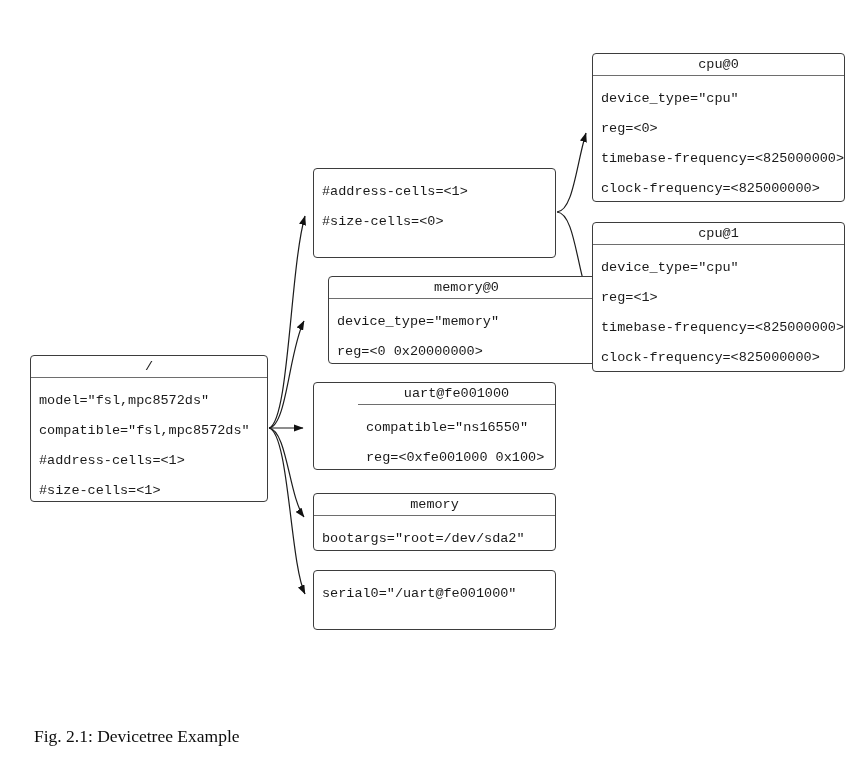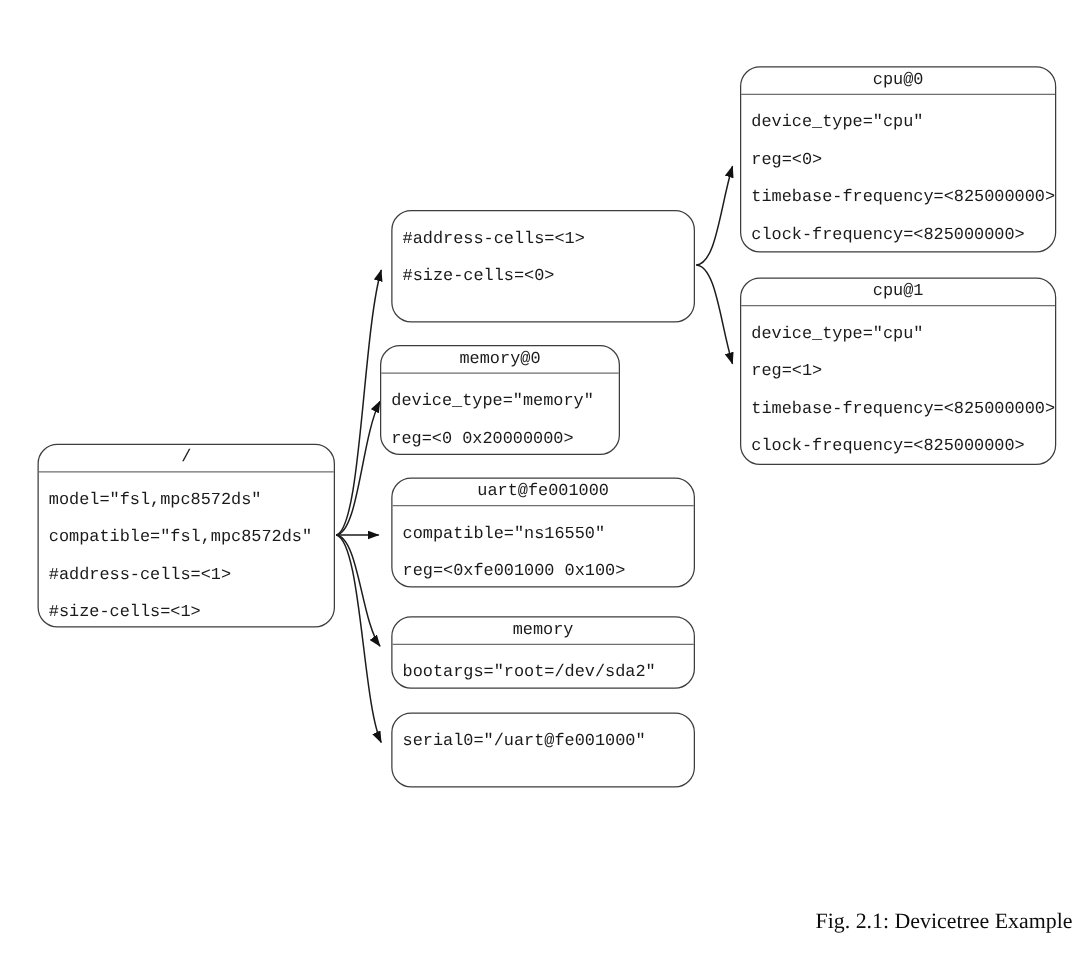--- a/index.html
+++ b/index.html
@@ -13,21 +13,21 @@
     height: 762px;
     background: #ffffff;
     font-family: "Liberation Mono", "DejaVu Sans Mono", monospace;
     color: #1a1a1a;
     overflow: hidden;
   }
   .node {
     position: absolute;
     background: #ffffff;
     border: 1.4px solid #3d3d3d;
-    border-radius: 16px;
+    border-radius: 4px;
     box-sizing: border-box;
   }
   .node .title {
     height: 22px;
     line-height: 21px;
     text-align: center;
     font-size: 13.5px;
     border-bottom: 1.6px solid #6e6e6e;
     box-sizing: border-box;
     white-space: pre;
@@ -54,21 +54,21 @@
   #edge-layer path.edge {
     fill: none;
     stroke: #1c1c1c;
     stroke-width: 1.2px;
   }
   .caption {
     position: absolute;
     top: 726px;
     left: 34px;
     width: 824px;
-    text-align: right;
+    text-align: left;
     font-family: "Liberation Serif", "DejaVu Serif", serif;
     font-size: 17.5px;
     color: #0d0d0d;
   }
 </style>
 </head>
 <body>
 
 <div id="canvas">
 
@@ -97,29 +97,29 @@
     </div>
   </div>
 
   <div class="node" style="left:313px; top:168px; width:243px; height:90px;">
     <div class="props">
       <div class="prop">#address-cells=&lt;1&gt;</div>
       <div class="prop">#size-cells=&lt;0&gt;</div>
     </div>
   </div>
 
-  <div class="node" style="left:304px; top:276px; width:192px; height:88px;">
+  <div class="node" style="left:328px; top:276px; width:277px; height:88px;">
     <div class="title">memory@0</div>
     <div class="props">
       <div class="prop">device_type="memory"</div>
       <div class="prop">reg=&lt;0 0x20000000&gt;</div>
     </div>
   </div>
 
-  <div class="node" style="left:313px; top:382px; width:243px; height:88px;">
+  <div class="node" style="left:313px; top:382px; width:243px; height:88px;padding-left:44px;">
     <div class="title">uart@fe001000</div>
     <div class="props">
       <div class="prop">compatible="ns16550"</div>
       <div class="prop">reg=&lt;0xfe001000 0x100&gt;</div>
     </div>
   </div>
 
   <div class="node" style="left:313px; top:493px; width:243px; height:58px;">
     <div class="title">memory</div>
     <div class="props">

